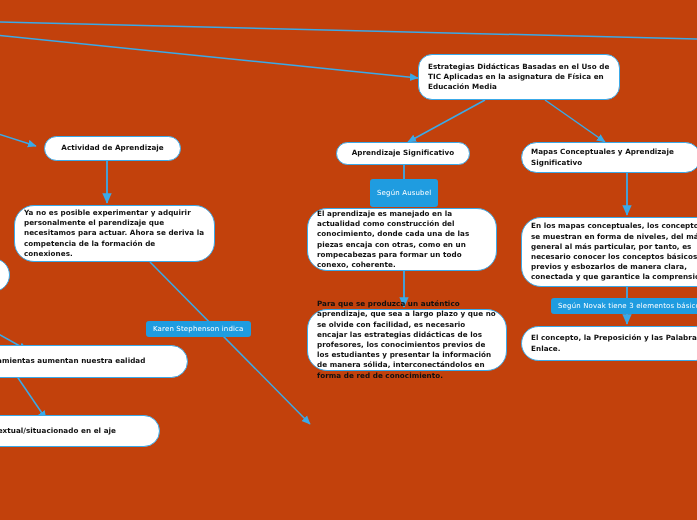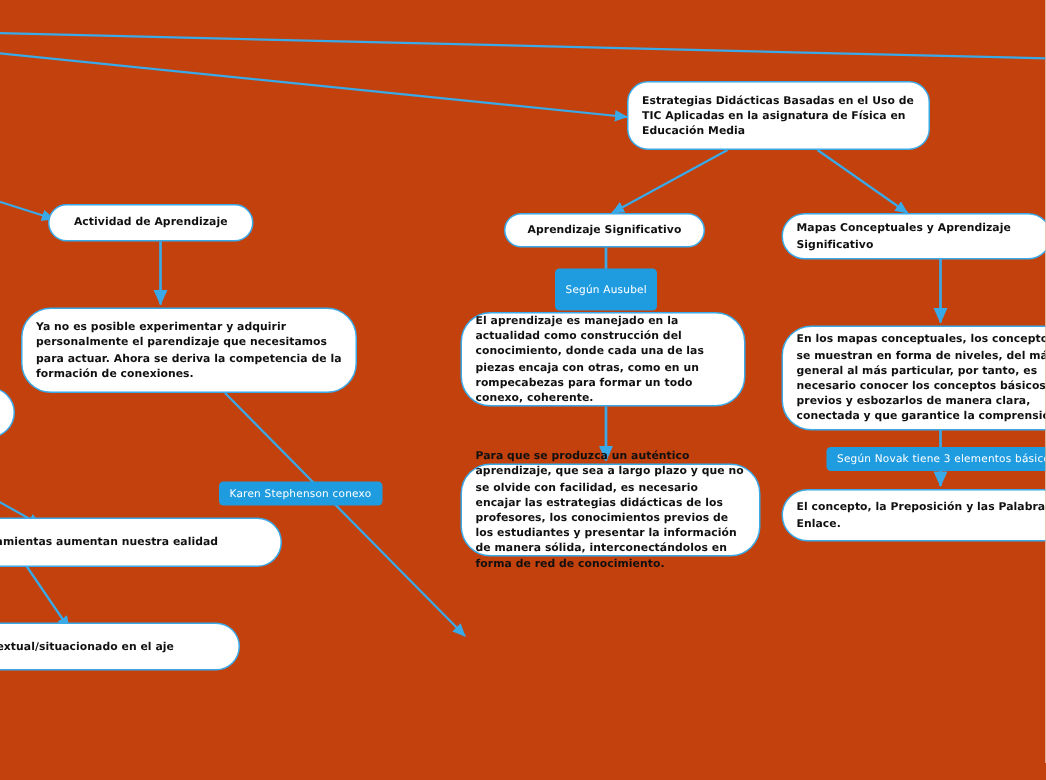--- a/index.html
+++ b/index.html
@@ -100,41 +100,41 @@
 
     <path d="M627,172 L627,215" stroke="#3aa9e8" stroke-width="1.8" fill="none" marker-end="url(#arrow)"></path>
 
     <path d="M627,286 L627,324" stroke="#3aa9e8" stroke-width="1.8" fill="none" marker-end="url(#arrow)"></path>
   </svg>
 
   <div class="node" style="left:418px; top:54px; width:202px; height:46px; border-radius:14px;">
     <span class="txt">Estrategias Didácticas Basadas en el Uso de TIC Aplicadas en la asignatura de  Física en Educación Media</span>
   </div>
 
-  <div class="node center-text" style="left:32px; top:136px; width:137px; height:25px;justify-content:flex-end;">
+  <div class="node center-text" style="left:44px; top:136px; width:137px; height:25px;justify-content:flex-end;">
     <span class="txt">Actividad de Aprendizaje</span>
   </div>
 
-  <div class="node" style="left:14px; top:205px; width:224px; height:57px;">
+  <div class="node" style="left:14px; top:205px; width:201px; height:57px;">
     <span class="txt">Ya no es posible experimentar y adquirir personalmente el parendizaje que necesitamos para actuar. Ahora se deriva la competencia de la formación de conexiones.</span>
   </div>
 
   <div class="node" style="left:-86px; top:258px; width:96px; height:34px;"></div>
 
   <div class="node" style="left:-42px; top:345px; width:230px; height:33px;">
     <span class="txt">as herramientas aumentan nuestra ealidad</span>
   </div>
 
   <div class="node" style="left:-42px; top:415px; width:202px; height:32px;">
     <span class="txt">za contextual/situacionado en el aje</span>
   </div>
 
 
   <div class="badge" style="left:146px; top:321px; height:16px;">
-    <span>Karen Stephenson conexo</span>
+    <span>Karen Stephenson indica</span>
   </div>
 
   <div class="node center-text" style="left:336px; top:142px; width:134px; height:23px;">
     <span class="txt">Aprendizaje Significativo</span>
   </div>
 
   <div class="badge" style="left:370px; top:179px; height:28px;">
     <span>Según Ausubel</span>
   </div>
 

